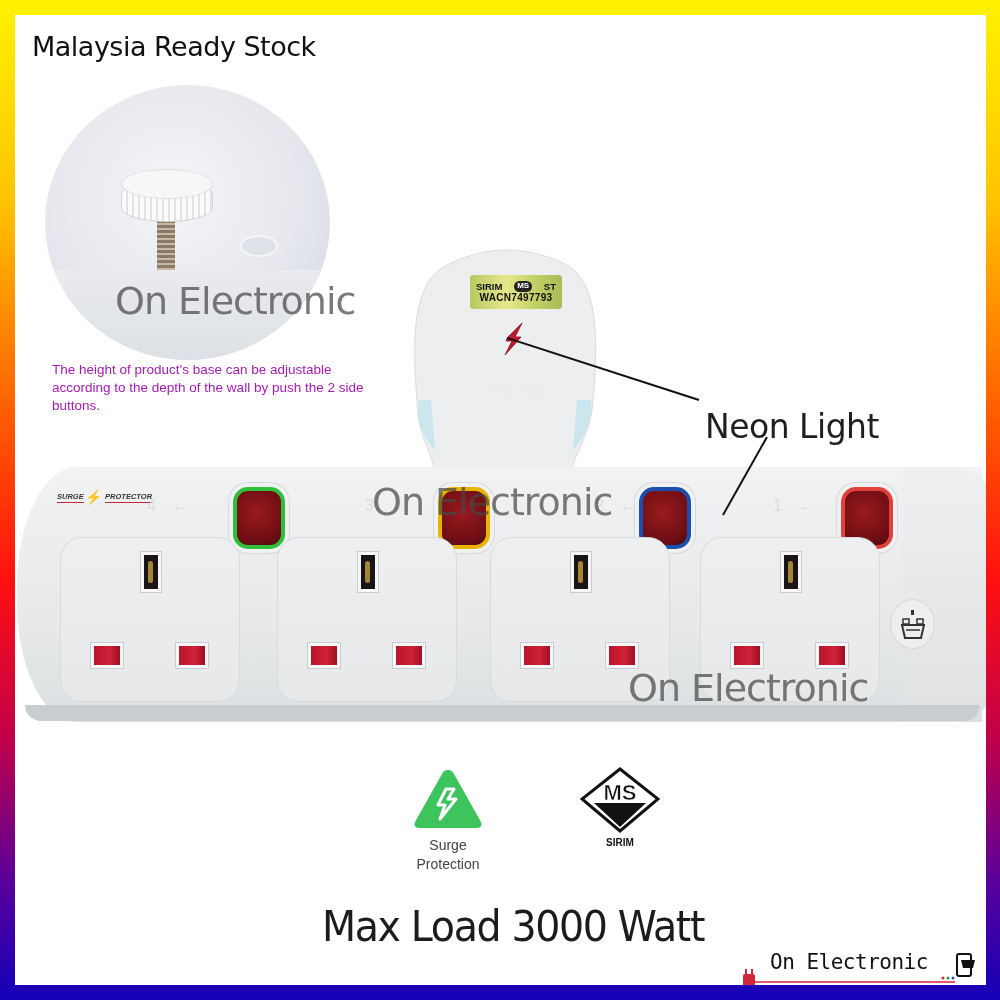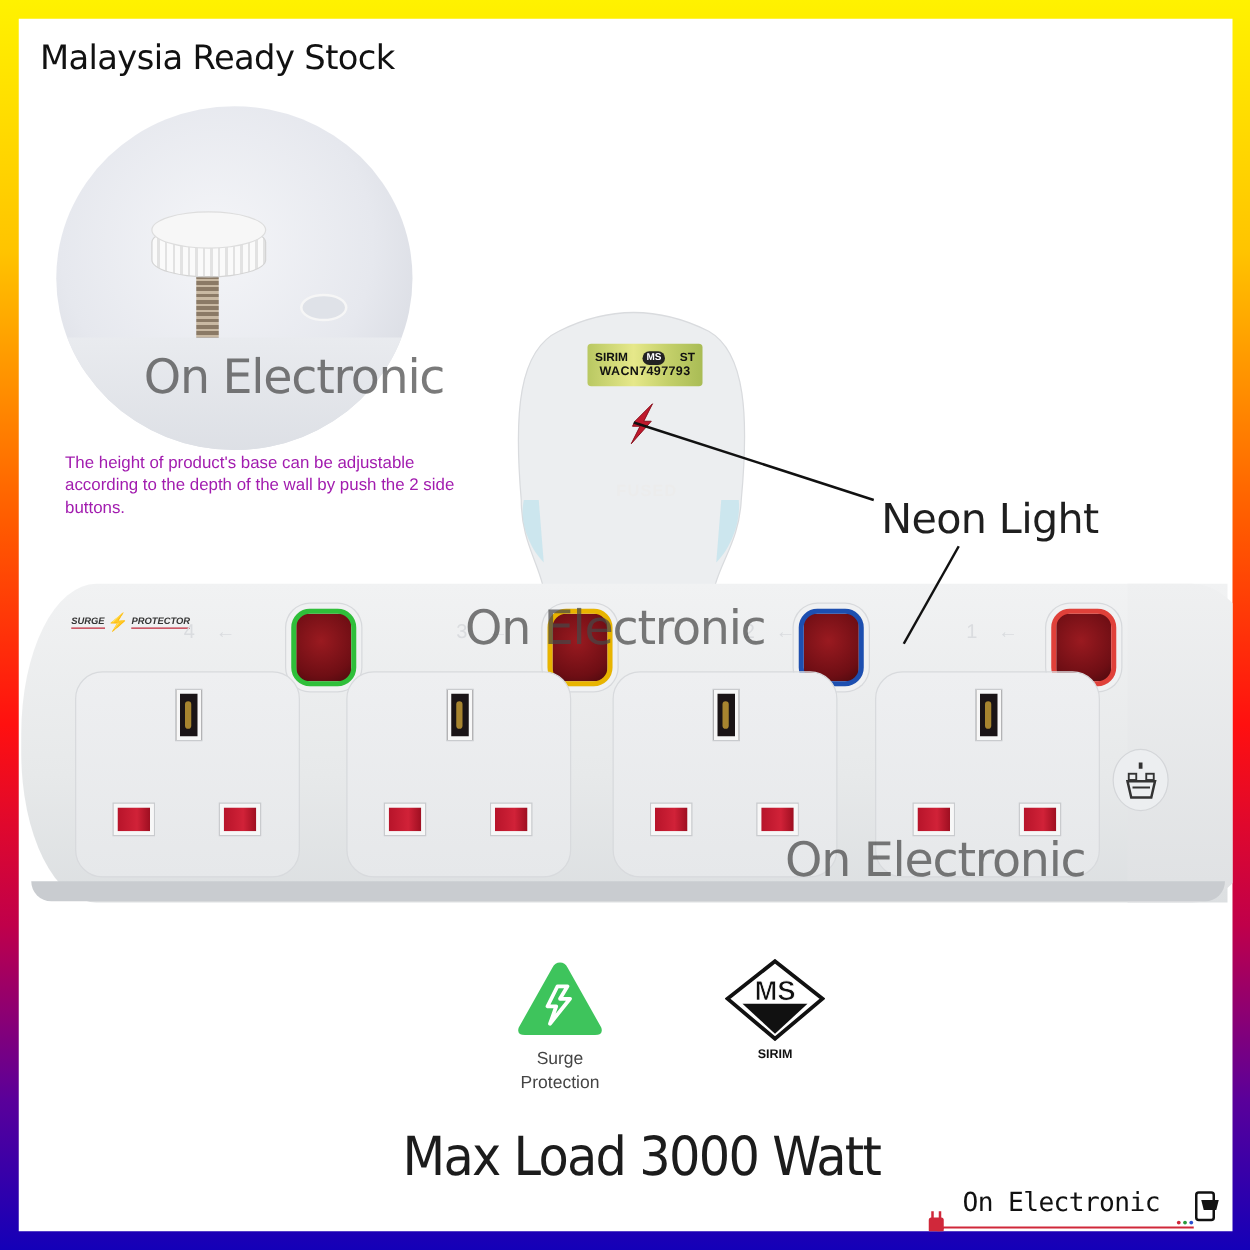--- a/index.html
+++ b/index.html
@@ -122,21 +122,21 @@
     border-radius: 50%; background: #eceef0; border: 1px solid #d4d6d9;
     font-size: 22px; text-align: center; line-height: 50px; color: #333;
   }
   
   .watermark {
     position: absolute; font-family: "DejaVu Sans", sans-serif; font-size: 38px;
     color: rgba(70,70,70,0.72); letter-spacing: -1px; white-space: nowrap;
   }
   
   .callout-label {
-    position: absolute; left: 690px; top: 380px; font-family: "DejaVu Sans", sans-serif;
+    position: absolute; left: 690px; top: 392px; font-family: "DejaVu Sans", sans-serif;
     font-size: 33px; color: #1f1f1f; letter-spacing: -0.5px;
   }
   .lines { position: absolute; left: 0; top: 0; }
   
   .surge-badge { position: absolute; left: 388px; top: 752px; width: 90px; text-align: center; }
   .surge-badge .label { font-size: 14px; color: #444; line-height: 17px; margin-top: 2px; }
   .ms-badge { position: absolute; left: 565px; top: 752px; width: 80px; text-align: center; }
   .ms-badge .label { font-size: 10px; font-weight: bold; color: #111; margin-top: 0px; }
   .max-load {
     position: absolute; left: 307px; top: 886px; font-family: "DejaVu Sans", sans-serif;

